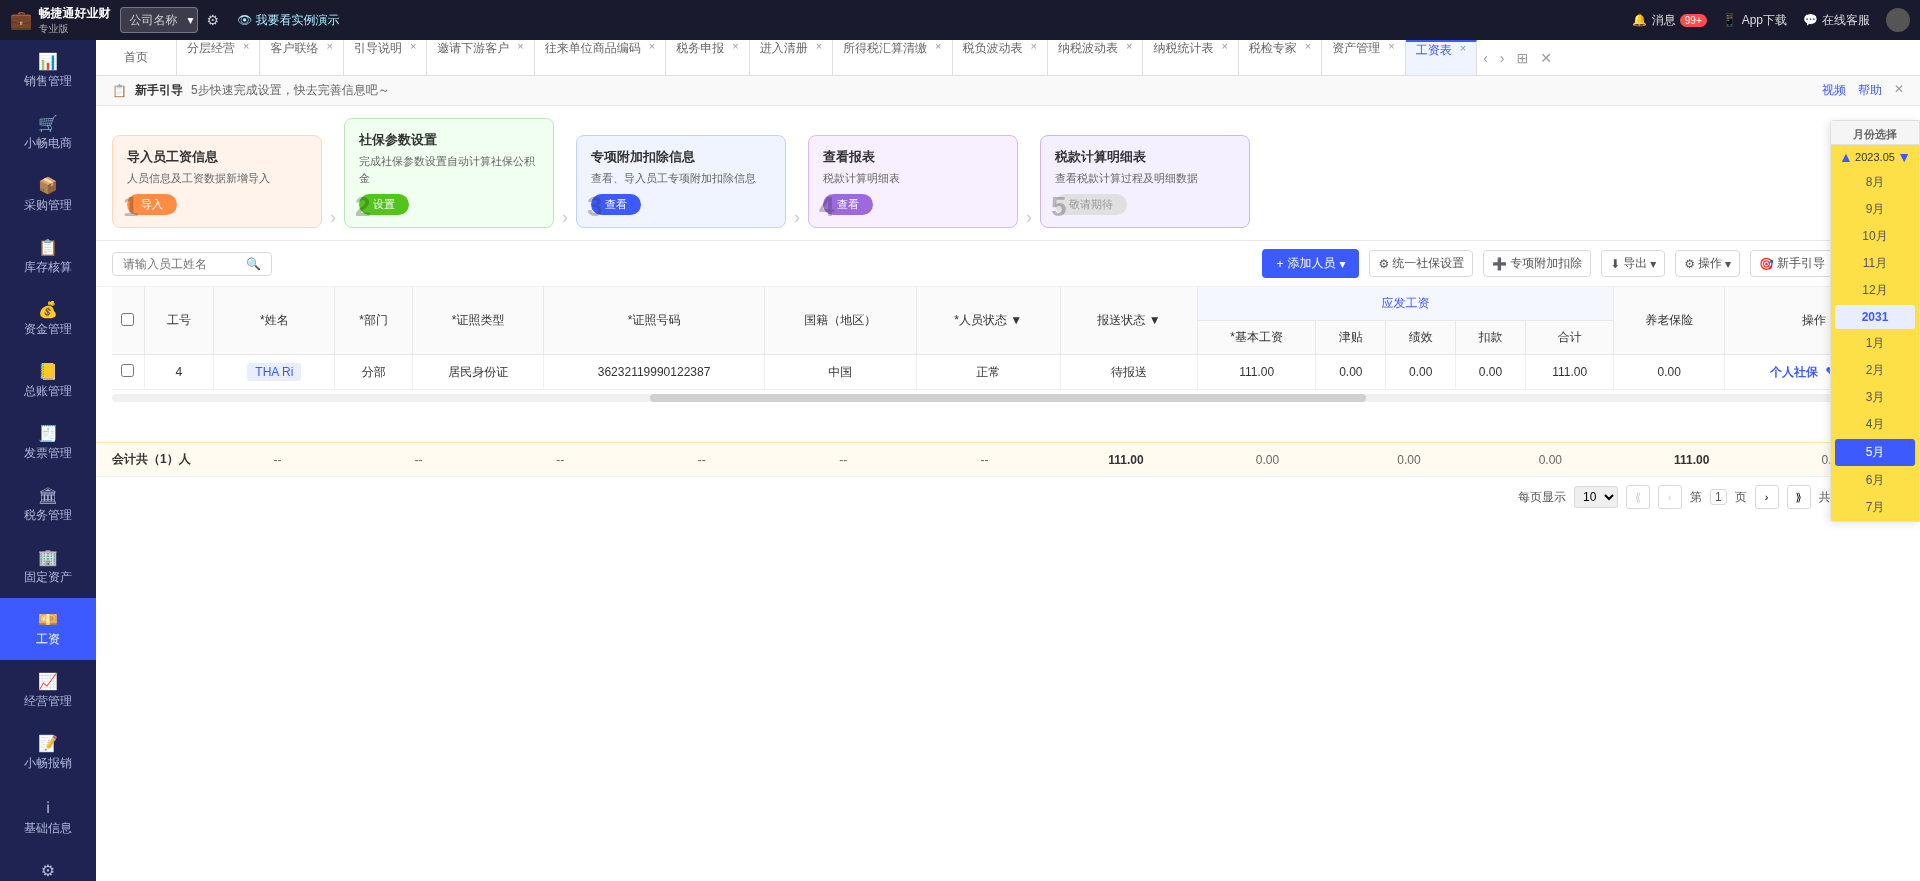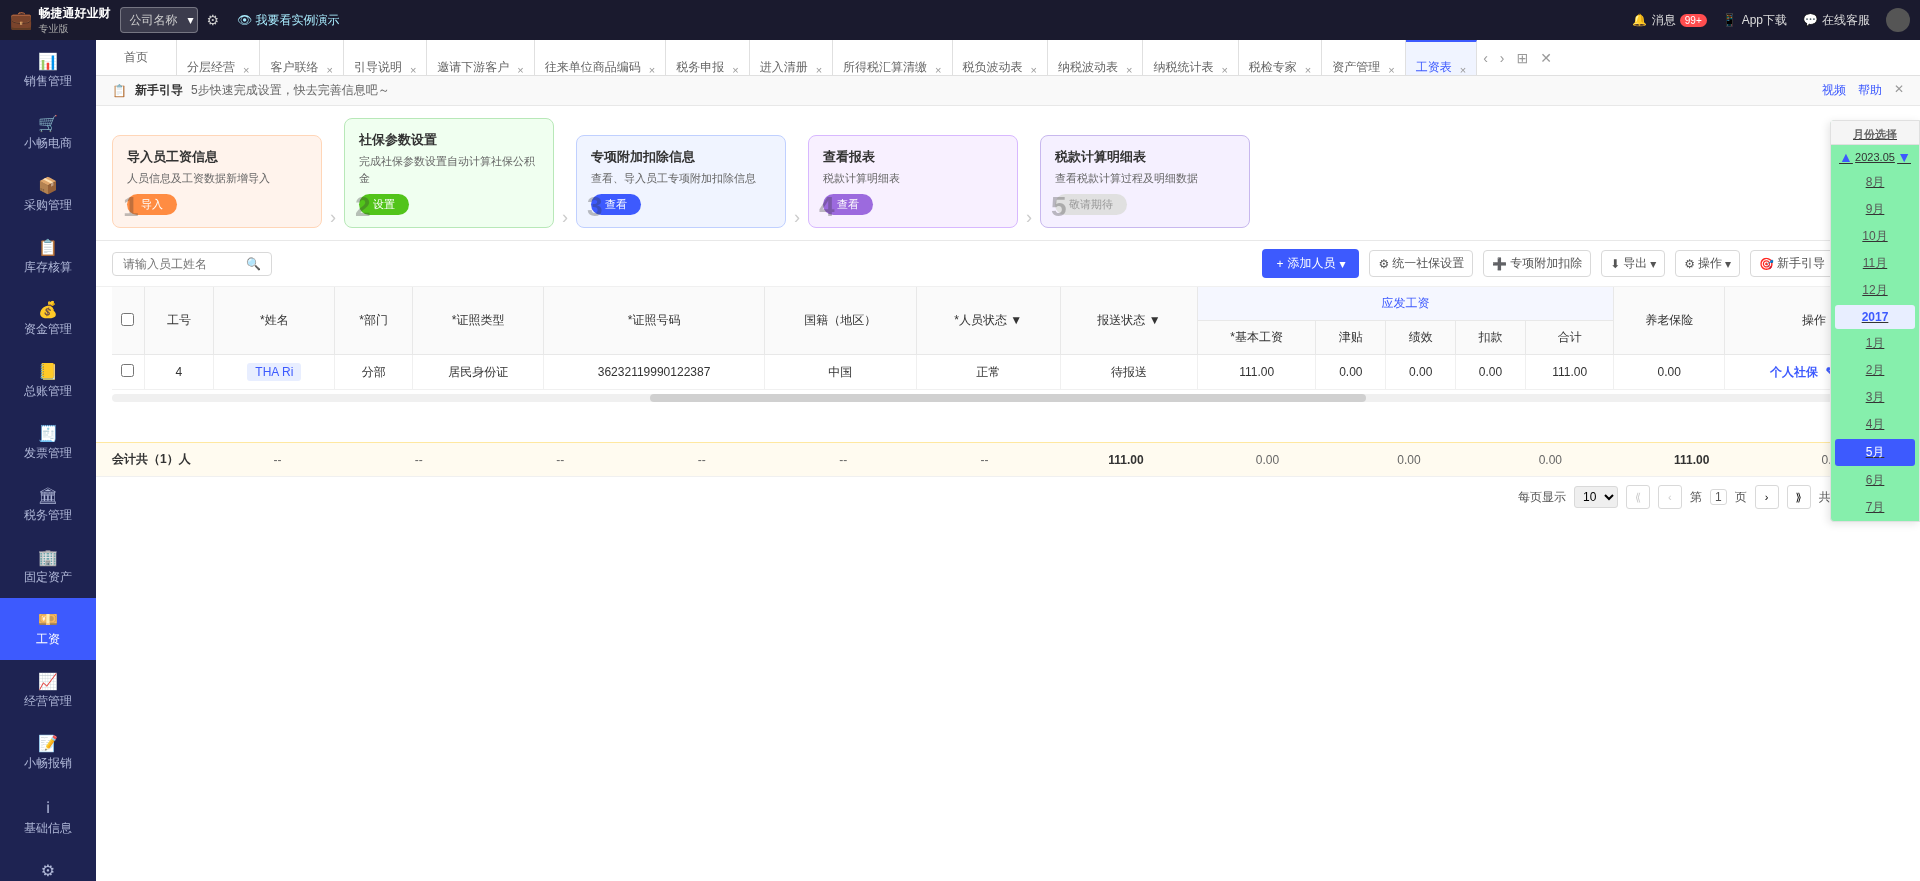--- a/index.html
+++ b/index.html
@@ -22,21 +22,21 @@
     .top-bar-right { margin-left: auto; display: flex; align-items: center; gap: 16px; }
     .top-bar-btn { display: flex; align-items: center; gap: 4px; color: #ddd; cursor: pointer; font-size: 12px; }
     .badge { background: #ff4d4f; color: #fff; border-radius: 10px; font-size: 10px; padding: 1px 5px; }
 
     
     .sidebar-item { padding: 12px 0; text-align: center; cursor: pointer; font-size: 12px; color: #b0b8d8; transition: background 0.2s; }
     .sidebar-item.active { background: #3d5afe; color: #fff; }
     .sidebar-item .icon { font-size: 16px; display: block; margin-bottom: 2px; }
 
     
-    .tab-item { display: flex; align-items: flex-end; padding: 0 10px; height: 36px; border-right: 1px solid #e0e0e0; font-size: 12px; cursor: pointer; white-space: nowrap; color: #666; gap: 4px; }
+    .tab-item { display: flex; align-items: flex-start; padding: 0 10px; height: 36px; border-right: 1px solid #e0e0e0; font-size: 12px; cursor: pointer; white-space: nowrap; color: #666; gap: 4px; }
     .tab-item.active { color: #3d5afe; background: #f0f4ff; border-top: 2px solid #3d5afe; }
     .tab-item .close-x { color: #999; font-size: 11px; margin-left: 4px; cursor: pointer; }
     .tab-home { padding: 0 28px; color: #666; font-size: 12px; height: 46px; display: flex; align-items: center; border-right: 1px solid #e0e0e0; cursor: pointer; }
     .tab-nav-btn { padding: 0 6px; color: #999; cursor: pointer; font-size: 14px; height: 36px; display: flex; align-items: center; }
 
     
     .page-inner { padding: 0; background: #fff; height: 100%; }
     .guide-bar { background: #f9f9f9; border-bottom: 1px solid #e8e8e8; padding: 6px 16px; display: flex; align-items: center; gap: 8px; font-size: 12px; color: #666; }
     .guide-title { color: #333; font-weight: bold; }
     .guide-right { margin-left: auto; display: flex; gap: 12px; color: #3d5afe; cursor: pointer; }
@@ -89,21 +89,21 @@
     .pagination-btn { border: 1px solid #d9d9d9; background: #fff; border-radius: 3px; width: 24px; height: 24px; cursor: pointer; display: flex; align-items: center; justify-content: center; font-size: 11px; }
     .pagination-btn:disabled { color: #ccc; cursor: not-allowed; }
     .pagination-select { border: 1px solid #d9d9d9; border-radius: 3px; padding: 2px 4px; font-size: 12px; }
 
     
     .scroll-bar-container { padding: 4px 16px; background: #fff; }
     .scroll-bar { height: 8px; background: #f0f0f0; border-radius: 4px; overflow: hidden; cursor: pointer; }
     .scroll-bar-thumb { width: 40%; height: 100%; background: #d0d0d0; border-radius: 4px; margin: 0 auto; }
 
     
-    .month-picker { position: fixed; right: 0; top: 120px; width: 90px; background: #86efac; border: 1px solid #e0e0e0; border-radius: 4px 0 0 4px; box-shadow: -2px 2px 8px rgba(0,0,0,0.1); z-index: 100; text-decoration: underline; }
+    .month-picker { position: fixed; right: 0; top: 120px; width: 90px; background: #fde047; border: 1px solid #e0e0e0; border-radius: 4px 0 0 4px; box-shadow: -2px 2px 8px rgba(0,0,0,0.1); z-index: 100; }
     .month-picker-title { text-align: center; font-size: 11px; color: #666; padding: 6px 4px 2px; font-weight: bold; background: #f5f5f5; border-bottom: 1px solid #e0e0e0; }
     .month-picker-nav { display: flex; align-items: center; justify-content: space-between; padding: 2px 6px; }
     .month-nav-btn { border: none; background: none; cursor: pointer; color: #3d5afe; font-size: 14px; padding: 2px; }
     .month-item { text-align: center; padding: 5px 4px; cursor: pointer; font-size: 12px; color: #555; }
     .month-item.active { background: #3d5afe; color: #fff; border-radius: 3px; margin: 1px 4px; }
     .month-item.current-year-label { color: #3d5afe; font-weight: bold; background: #e8eeff; border-radius: 3px; margin: 1px 4px; }
 
     .operate-link { color: #3d5afe; cursor: pointer; font-size: 12px; font-weight: bold; }
   </style>
 </head>
@@ -476,21 +476,21 @@
         <button class="month-nav-btn">▲</button>
         <span style="font-size:11px;color:#333;">2023.05</span>
         <button class="month-nav-btn">▼</button>
       </div>
       <div>
         <div class="month-item">8月</div>
         <div class="month-item">9月</div>
         <div class="month-item">10月</div>
         <div class="month-item">11月</div>
         <div class="month-item">12月</div>
-        <div class="month-item current-year-label">2017</div>
+        <div class="month-item current-year-label">2031</div>
         <div class="month-item">1月</div>
         <div class="month-item">2月</div>
         <div class="month-item">3月</div>
         <div class="month-item">4月</div>
         <div class="month-item active">5月</div>
         <div class="month-item">6月</div>
         <div class="month-item">7月</div>
       </div>
     </div>
 

